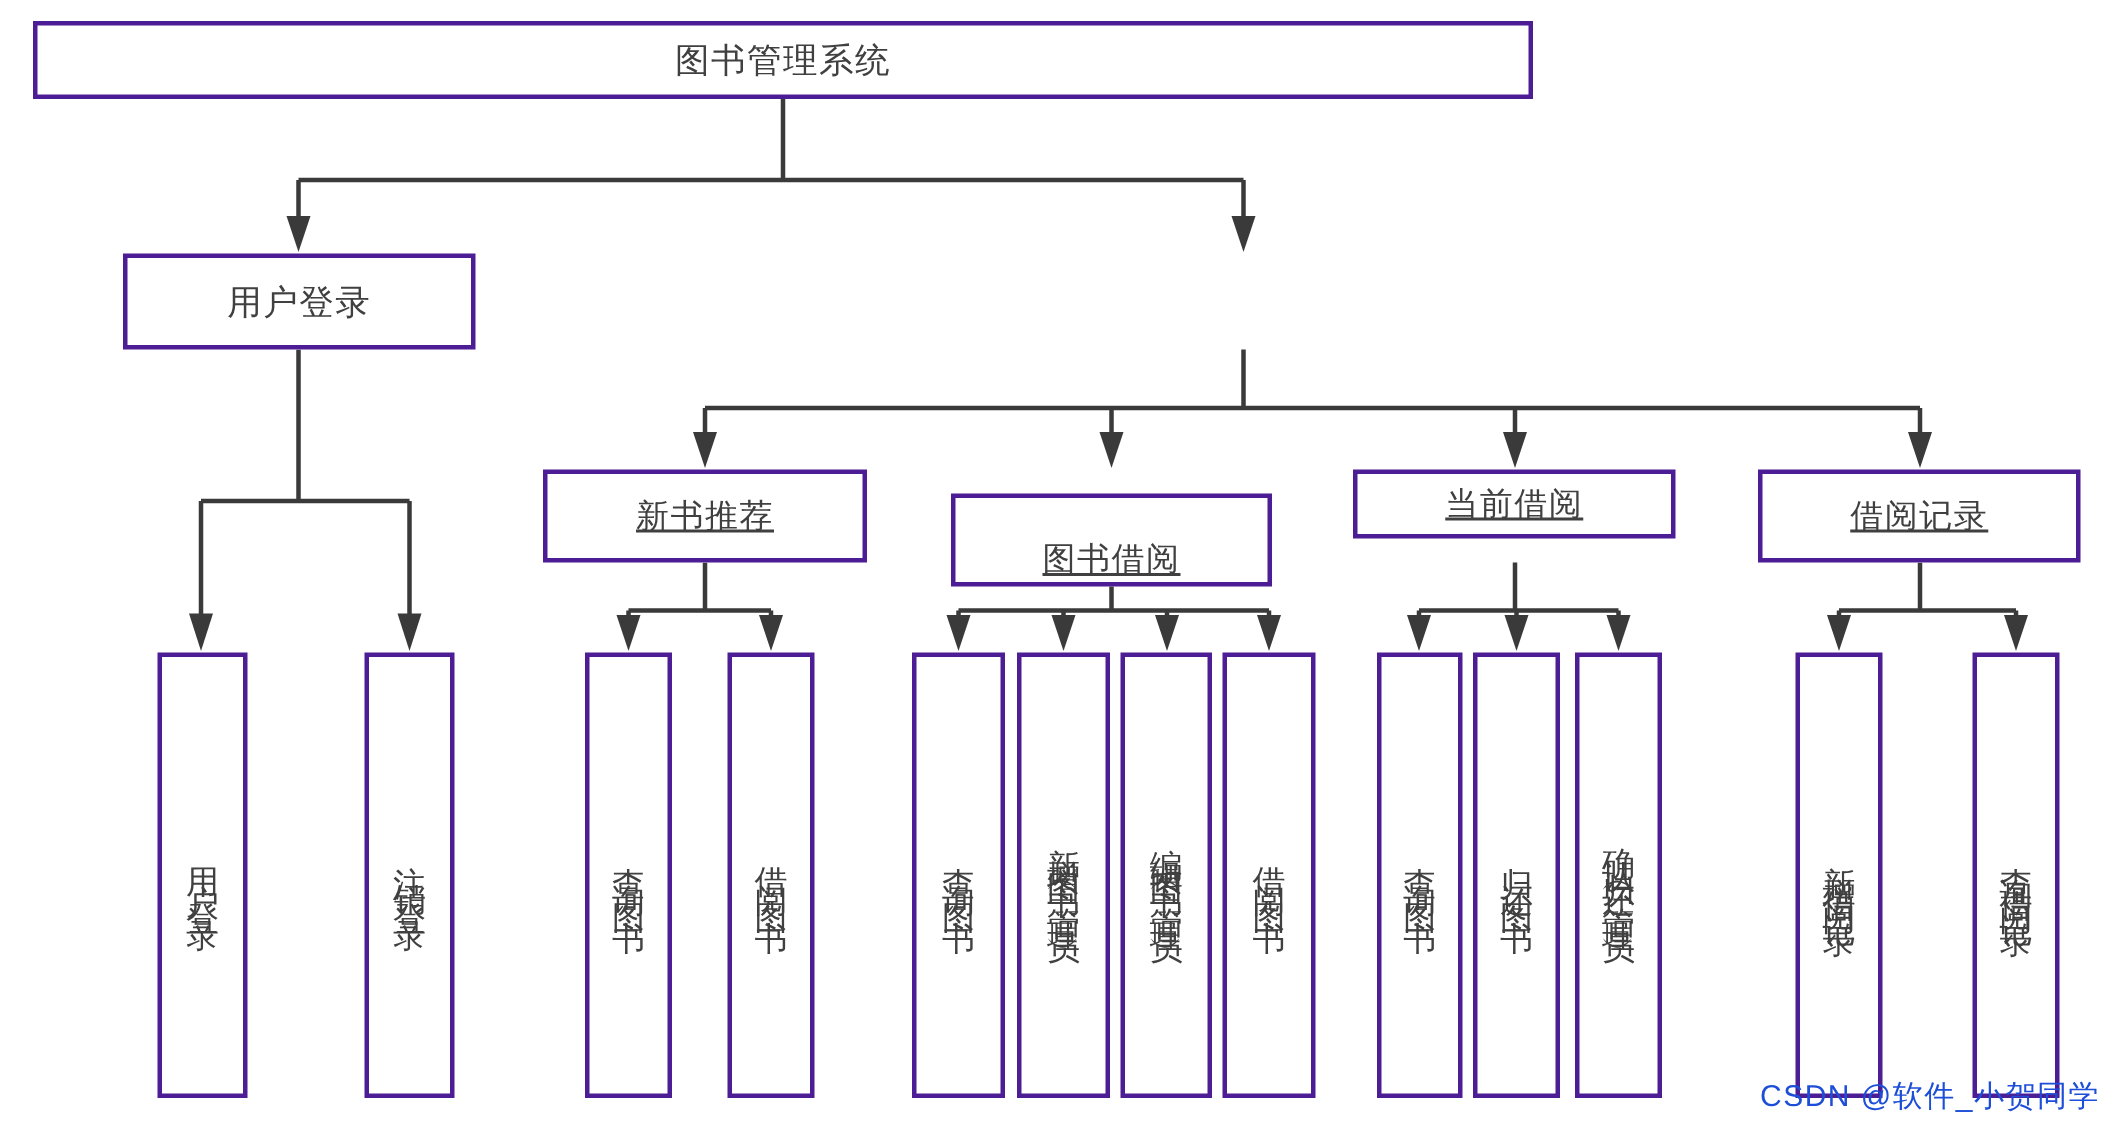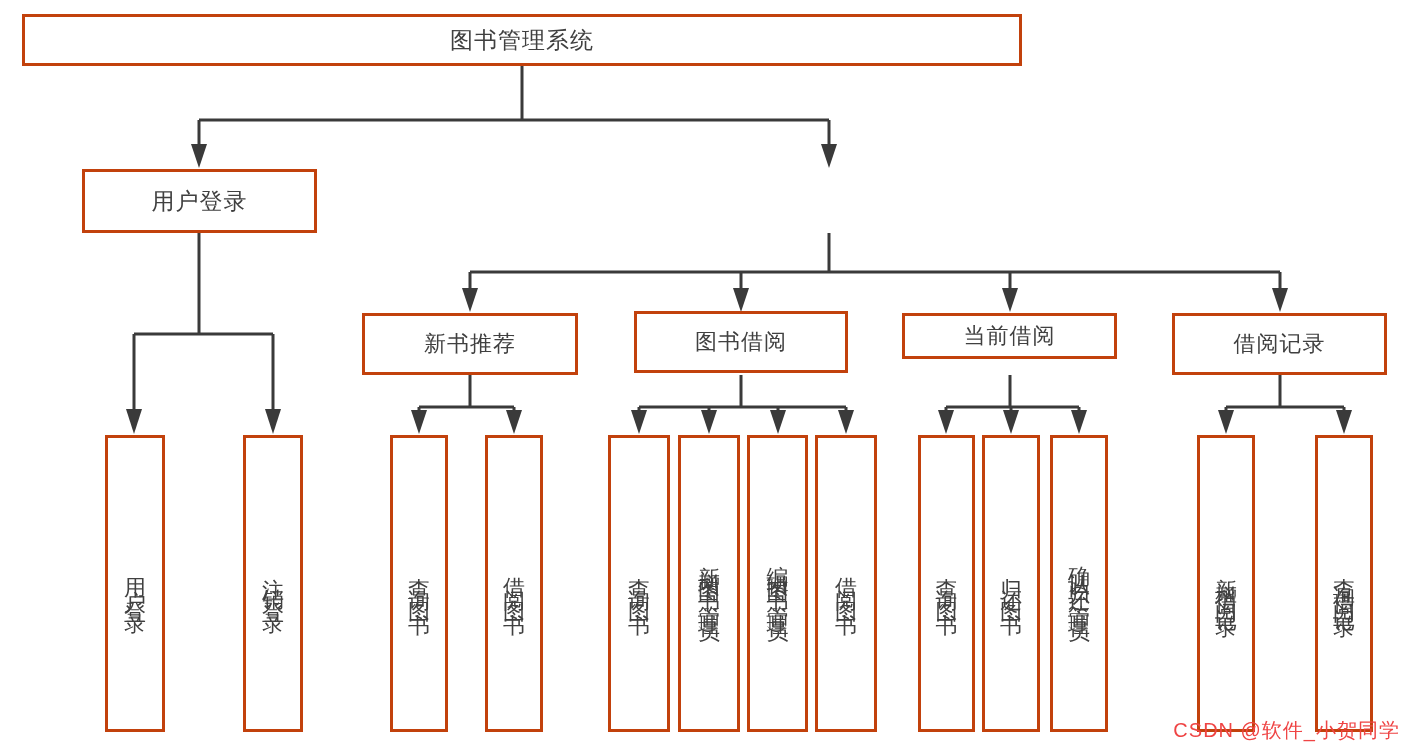--- a/index.html
+++ b/index.html
@@ -10,39 +10,39 @@
     font-family:"Liberation Sans", sans-serif;
     overflow:hidden;
   }
   .wires{position:absolute;left:0;top:0;width:1405px;height:747px;}
   .ln{stroke:#3a3a3a;stroke-width:3;fill:none;}
   .ar{fill:#3a3a3a;stroke:none;}
   .node{
     position:absolute;
     box-sizing:border-box;
     background:#ffffff;
-    border:3px solid #c2410c;
+    border:3px solid #4c1d95;
     display:flex;align-items:center;justify-content:center;
     color:#404040;
   }
   .node.root span{font-size:23px;letter-spacing:1px;}
   .node.branch span{font-size:23px;letter-spacing:1px;}
-  .node.module span{font-size:22px;letter-spacing:1px;}
+  .node.module span{font-size:22px;letter-spacing:1px;text-decoration:underline;}
   .node.leaf span{
     writing-mode:vertical-rl;
     font-size:22px;
     letter-spacing:12px;
     line-height:1;
   }
   .node.leaf span.long{letter-spacing:8px;}
   .watermark{
     position:absolute;
     right:5px;bottom:3px;
     font-size:20px;
-    color:#ef4444;
+    color:#1d4ed8;
     letter-spacing:1px;
     white-space:nowrap;
   }
 </style>
 </head>
 <body>
 
 <div class="canvas">
 
   <svg class="wires" viewBox="0 0 1405 747" xmlns="http://www.w3.org/2000/svg">
@@ -99,21 +99,21 @@
     <span>图书管理系统</span>
   </div>
 
   <div class="node branch" style="left:82px;top:169px;width:235px;height:64px;">
     <span>用户登录</span>
   </div>
 
   <div class="node module" style="left:362px;top:313px;width:216px;height:62px;">
     <span>新书推荐</span>
   </div>
-  <div class="node module" style="left:634px;top:311px;width:214px;height:62px;">
+  <div class="node module" style="left:634px;top:329px;width:214px;height:62px;align-items:flex-end;">
     <span>图书借阅</span>
   </div>
   <div class="node module" style="left:902px;top:313px;width:215px;height:46px;">
     <span>当前借阅</span>
   </div>
   <div class="node module" style="left:1172px;top:313px;width:215px;height:62px;">
     <span>借阅记录</span>
   </div>
 
   <div class="node leaf" style="left:105px;top:435px;width:60px;height:297px;">

